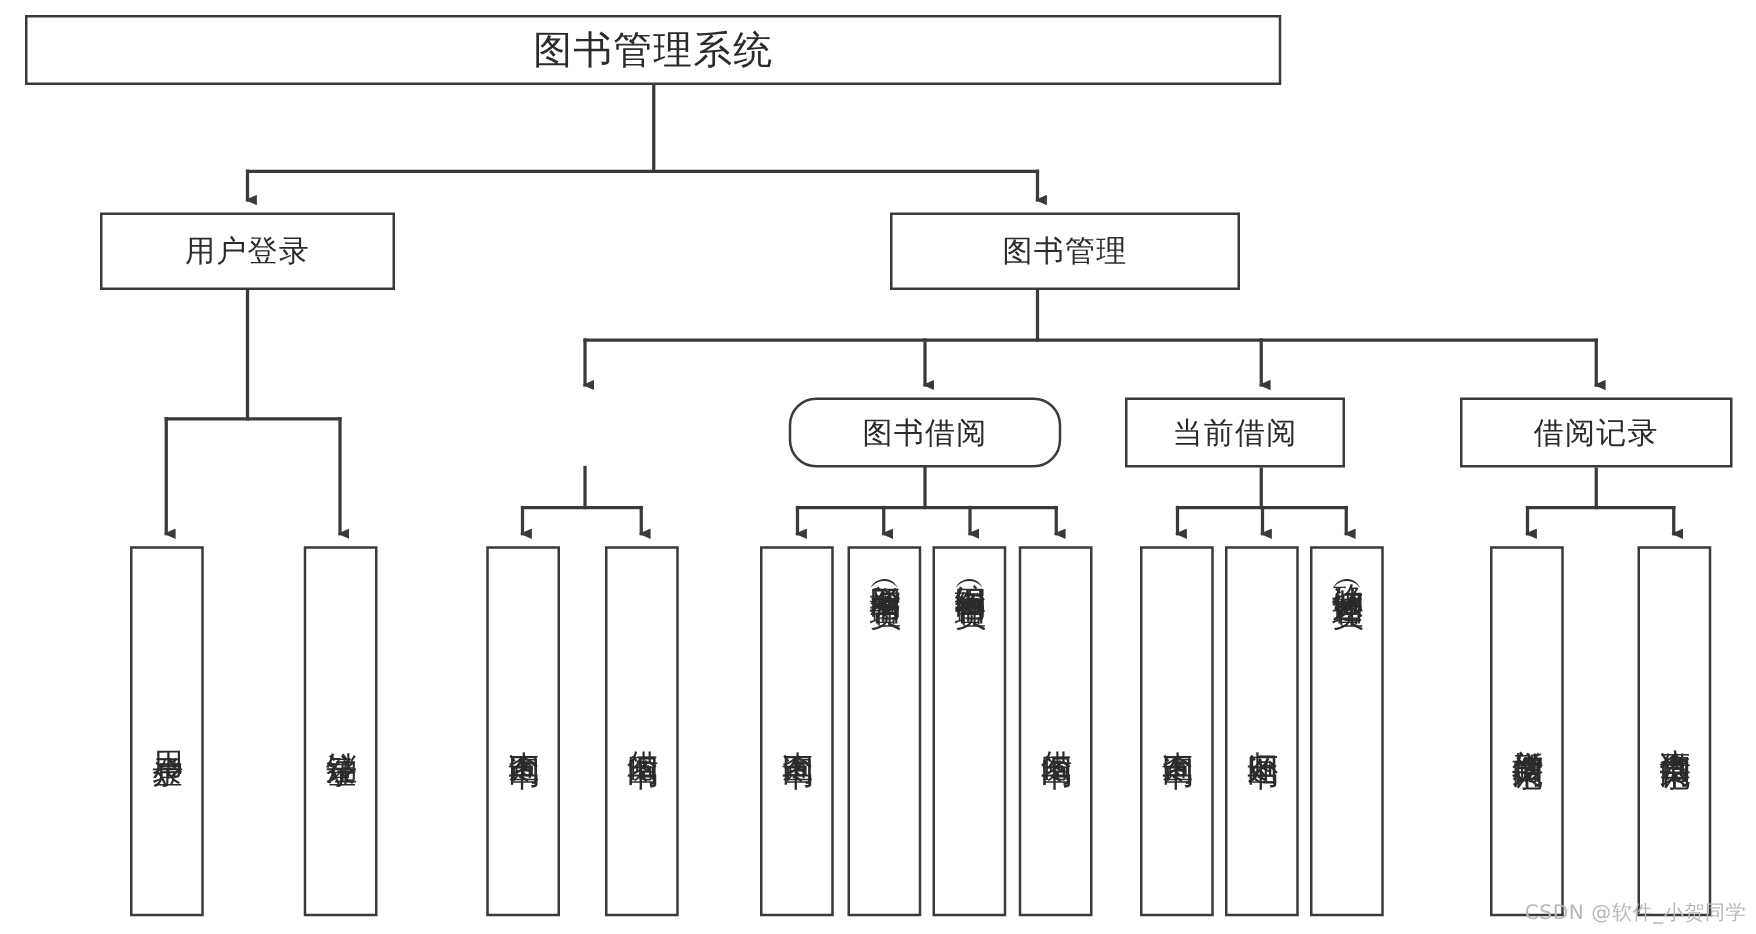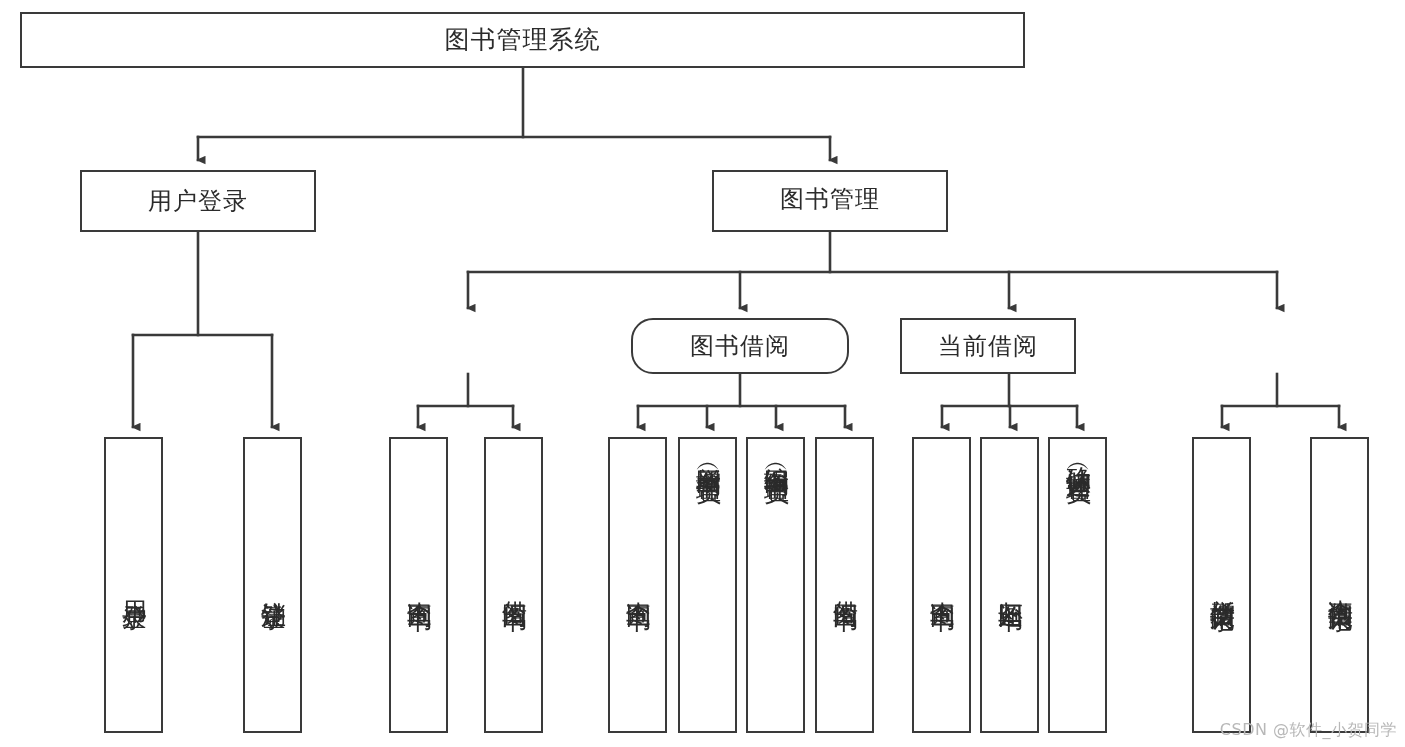--- a/index.html
+++ b/index.html
@@ -37,21 +37,21 @@
   }
   .node-label {
     color: #2b2b2b;
     font-size: 24px;
     line-height: 1.25;
     letter-spacing: 1px;
     white-space: nowrap;
     text-align: center;
   }
   .node-root .node-label {
-    font-size: 25px;
+    font-size: 31px;
   }
   .node-leaf {
     align-items: flex-start;
     justify-content: center;
     padding-top: 8px;
   }
   .node-leaf .node-label {
     writing-mode: vertical-rl;
     text-orientation: upright;
     font-size: 25px;
@@ -131,30 +131,33 @@
     </g>
   </svg>
 
   <div class="node-box node-root" style="left:20px; top:12px; width:1005px; height:56px;">
     <span class="node-label">图书管理系统</span>
   </div>
 
   <div class="node-box" style="left:80px; top:170px; width:236px; height:62px;">
     <span class="node-label">用户登录</span>
   </div>
-  <div class="node-box" style="left:712px; top:170px; width:236px; height:62px;font-family:Liberation Mono, monospace;">
+  <div class="node-box" style="left:712px; top:170px; width:280px; height:62px;">
     <span class="node-label">图书管理</span>
   </div>
 
   <div class="node-box" style="left:631px; top:318px; width:218px; height:56px;border-radius:22px;">
     <span class="node-label">图书借阅</span>
   </div>
   <div class="node-box" style="left:900px; top:318px; width:176px; height:56px;">
     <span class="node-label">当前借阅</span>
   </div>
+  <div class="node-box" style="left:1168px; top:318px; width:218px; height:56px;">
+    <span class="node-label">借阅记录</span>
+  </div>
 
   <div class="node-box node-leaf leaf-centered" style="left:104px; top:437px; width:59px; height:296px;">
     <span class="node-label">用户登录</span>
   </div>
   <div class="node-box node-leaf leaf-centered" style="left:243px; top:437px; width:59px; height:296px;">
     <span class="node-label">注销登录</span>
   </div>
 
   <div class="node-box node-leaf leaf-centered" style="left:389px; top:437px; width:59px; height:296px;">
     <span class="node-label">查询图书</span>

